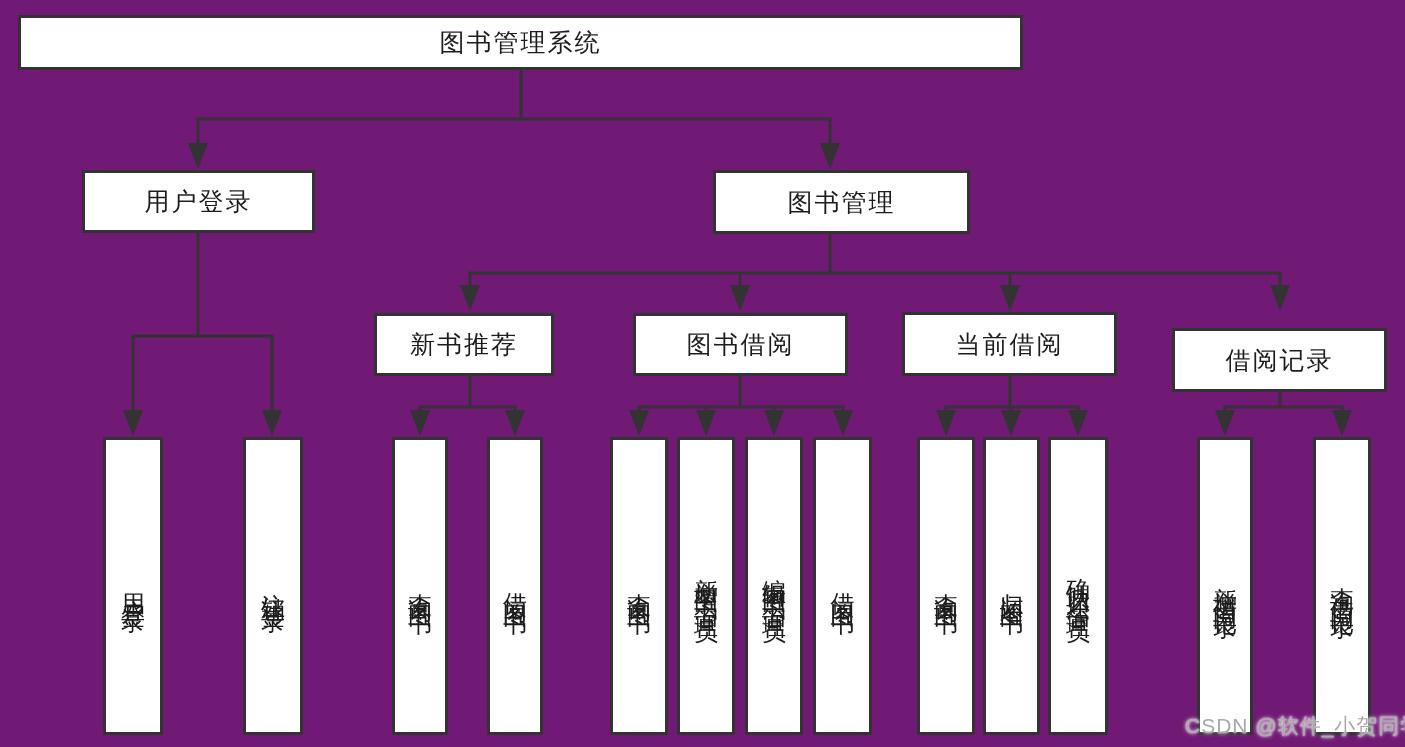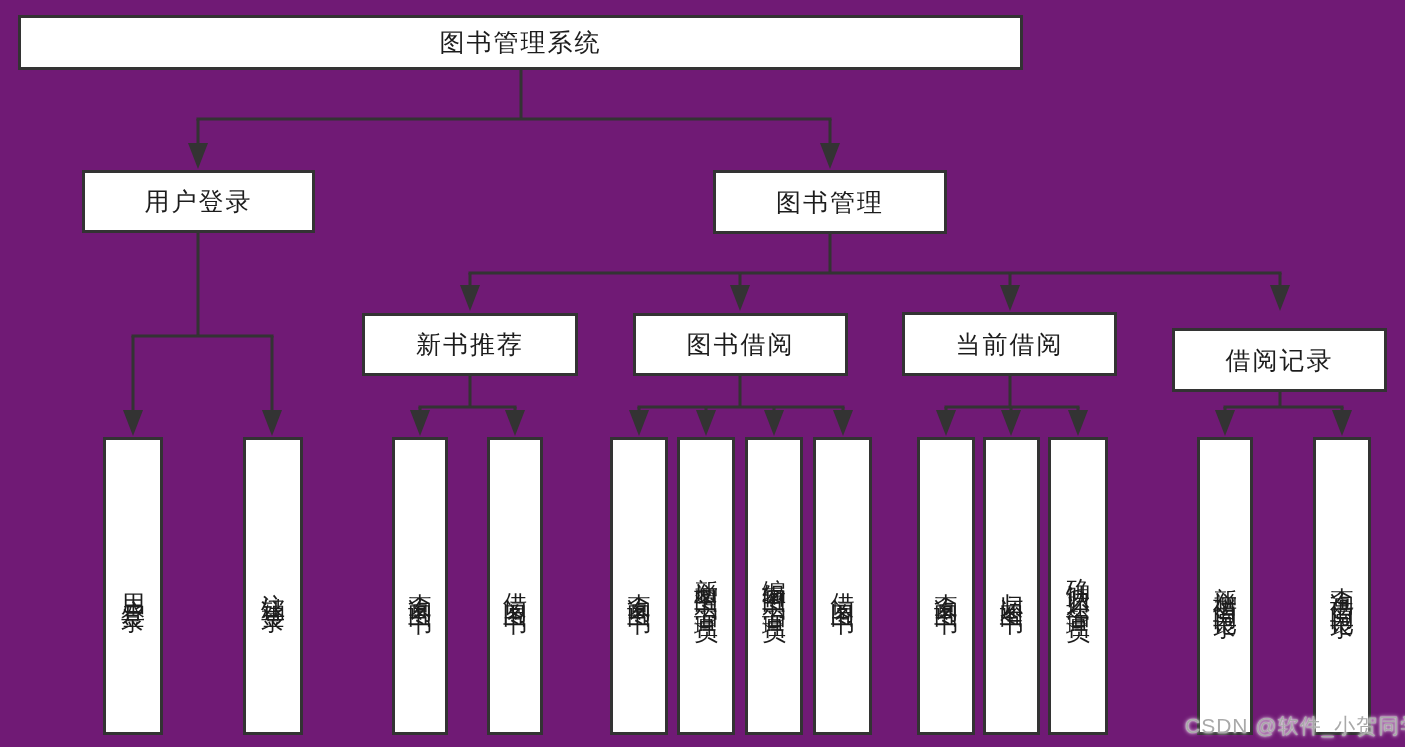--- a/index.html
+++ b/index.html
@@ -111,25 +111,25 @@
     </g>
   </svg>
 
   <div class="box" style="left:18px;top:15px;width:1005px;height:55px">
     <span class="lbl">图书管理系统</span>
   </div>
 
   <div class="box" style="left:82px;top:170px;width:233px;height:63px">
     <span class="lbl">用户登录</span>
   </div>
-  <div class="box" style="left:713px;top:170px;width:234px;height:64px">
+  <div class="box" style="left:713px;top:170px;width:257px;height:64px">
     <span class="lbl">图书管理</span>
   </div>
 
-  <div class="box" style="left:362px;top:313px;width:216px;height:63px">
+  <div class="box" style="left:374px;top:313px;width:180px;height:63px">
     <span class="lbl">新书推荐</span>
   </div>
   <div class="box" style="left:902px;top:312px;width:215px;height:64px">
     <span class="lbl">当前借阅</span>
   </div>
   <div class="box" style="left:633px;top:313px;width:215px;height:63px">
     <span class="lbl">图书借阅</span>
   </div>
   <div class="box" style="left:1172px;top:328px;width:215px;height:64px">
     <span class="lbl">借阅记录</span>

